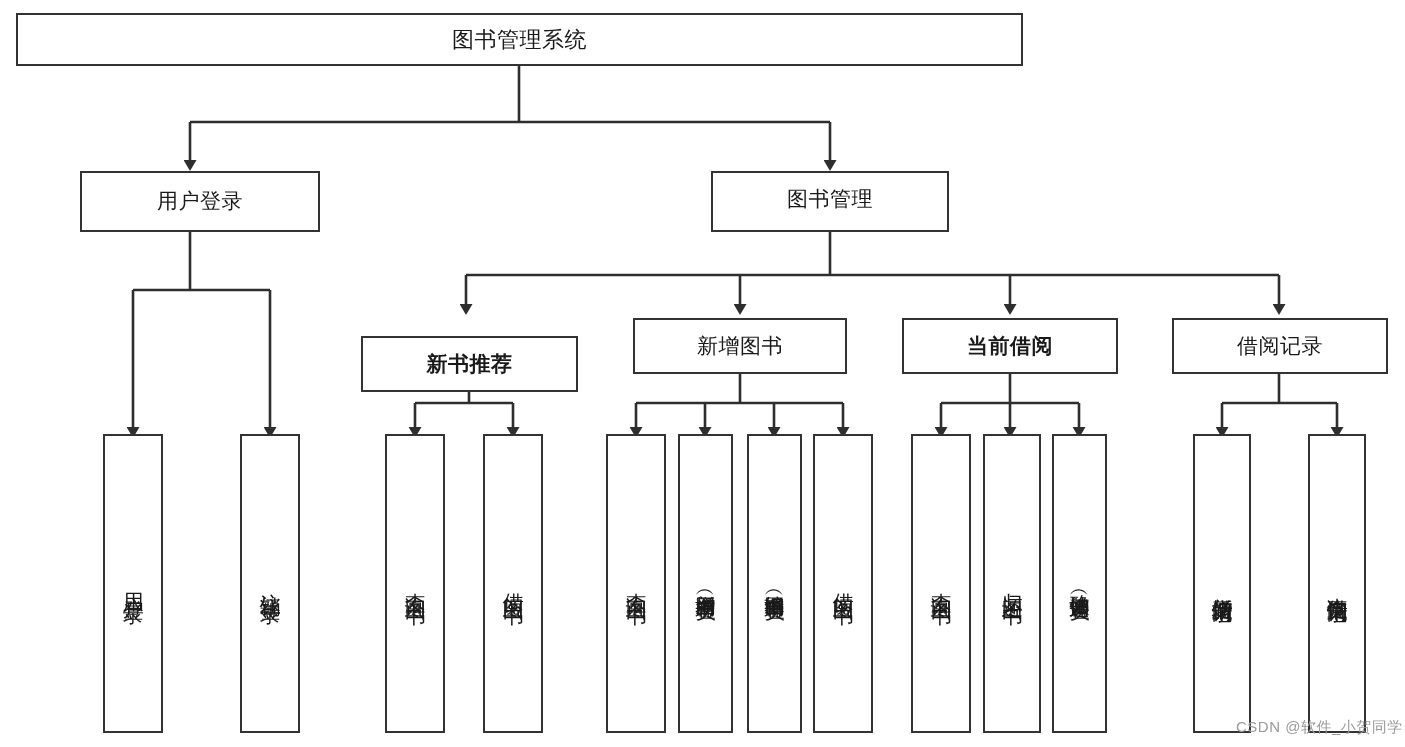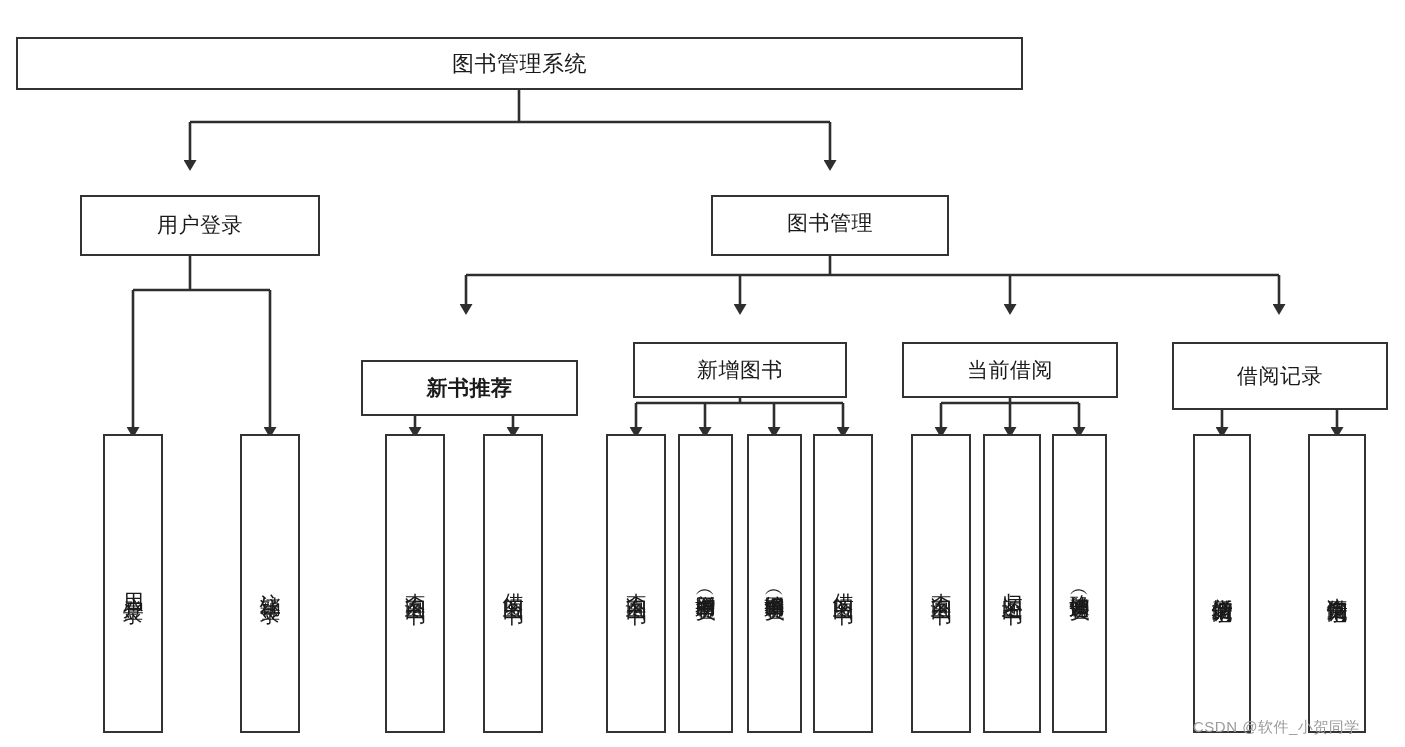--- a/index.html
+++ b/index.html
@@ -35,21 +35,20 @@
     display: flex;
     align-items: center;
     justify-content: center;
     text-align: center;
     line-height: 1.25;
   }
   
   .node.horiz {
     font-size: 21px;
     letter-spacing: 0.5px;
-    margin-top: 24px;
   }
   .node.root {
     font-size: 22px;
   }
   
   .node.vert {
     writing-mode: vertical-rl;
     text-orientation: upright;
     font-size: 21px;
     letter-spacing: 4px;
@@ -60,20 +59,21 @@
     writing-mode: vertical-rl;
     text-orientation: upright;
   }
   .watermark {
     position: absolute;
     font-size: 15px;
     color: #9b9b9b;
     white-space: nowrap;
     letter-spacing: 0.5px;
     user-select: none;
+    padding-left: 43px;
   }
 </style>
 </head>
 <body>
 
 <div id="canvas">
 
   <svg id="wires" viewBox="0 0 1405 747" xmlns="http://www.w3.org/2000/svg">
     <defs>
       <marker id="arrow" markerWidth="11" markerHeight="13" refX="1" refY="6.5" orient="auto" markerUnits="userSpaceOnUse">
@@ -137,25 +137,25 @@
   </div>
 
   <div class="node horiz" style="left:361px; top:336px; width:217px; height:56px;font-weight:bold;">
     <span>新书推荐</span>
   </div>
 
   <div class="node horiz" style="left:633px; top:318px; width:214px; height:56px;">
     <span>新增图书</span>
   </div>
 
-  <div class="node horiz" style="left:902px; top:318px; width:216px; height:56px;">
+  <div class="node horiz" style="left:902px; top:318px; width:216px; height:56px;font-weight:bold;">
     <span>当前借阅</span>
   </div>
 
-  <div class="node horiz" style="left:1172px; top:318px; width:216px; height:68px;">
+  <div class="node horiz" style="left:1172px; top:318px; width:216px; height:56px;">
     <span>借阅记录</span>
   </div>
 
   <div class="node vert" style="left:103px; top:434px; width:60px; height:299px;">
     <span class="vtext">用户登录</span>
   </div>
 
   <div class="node vert" style="left:240px; top:434px; width:60px; height:299px;">
     <span class="vtext">注销登录</span>
   </div>

